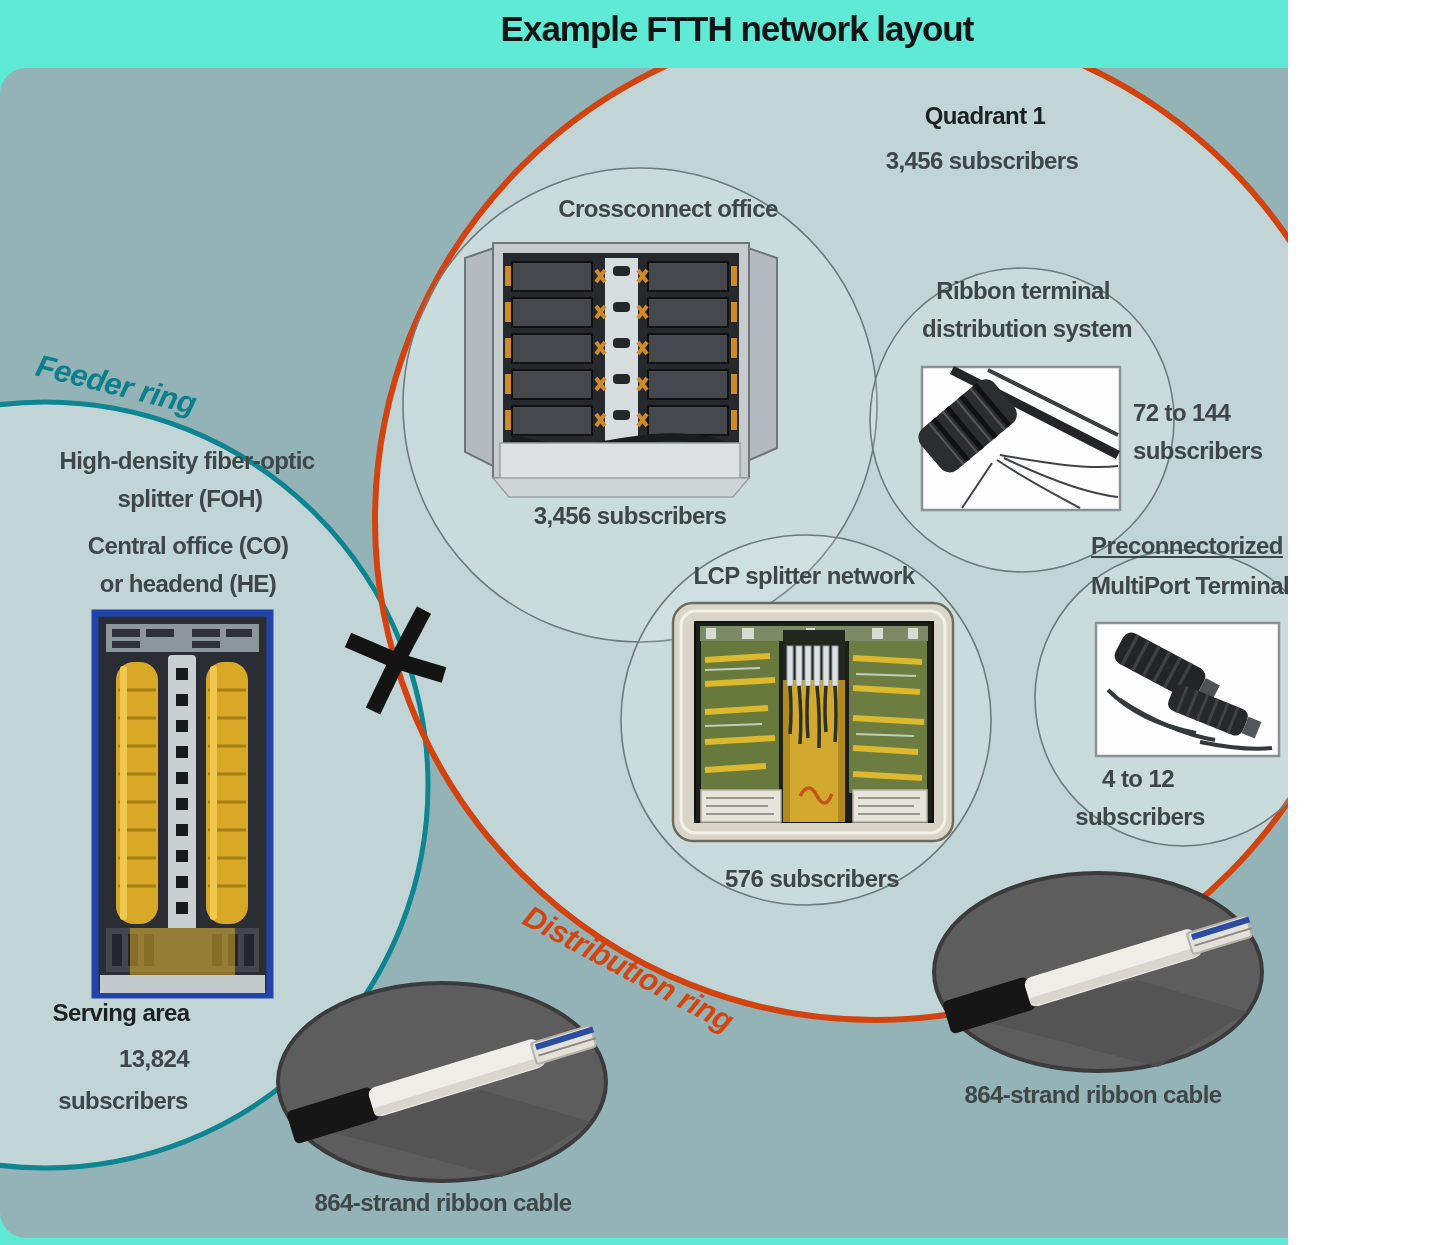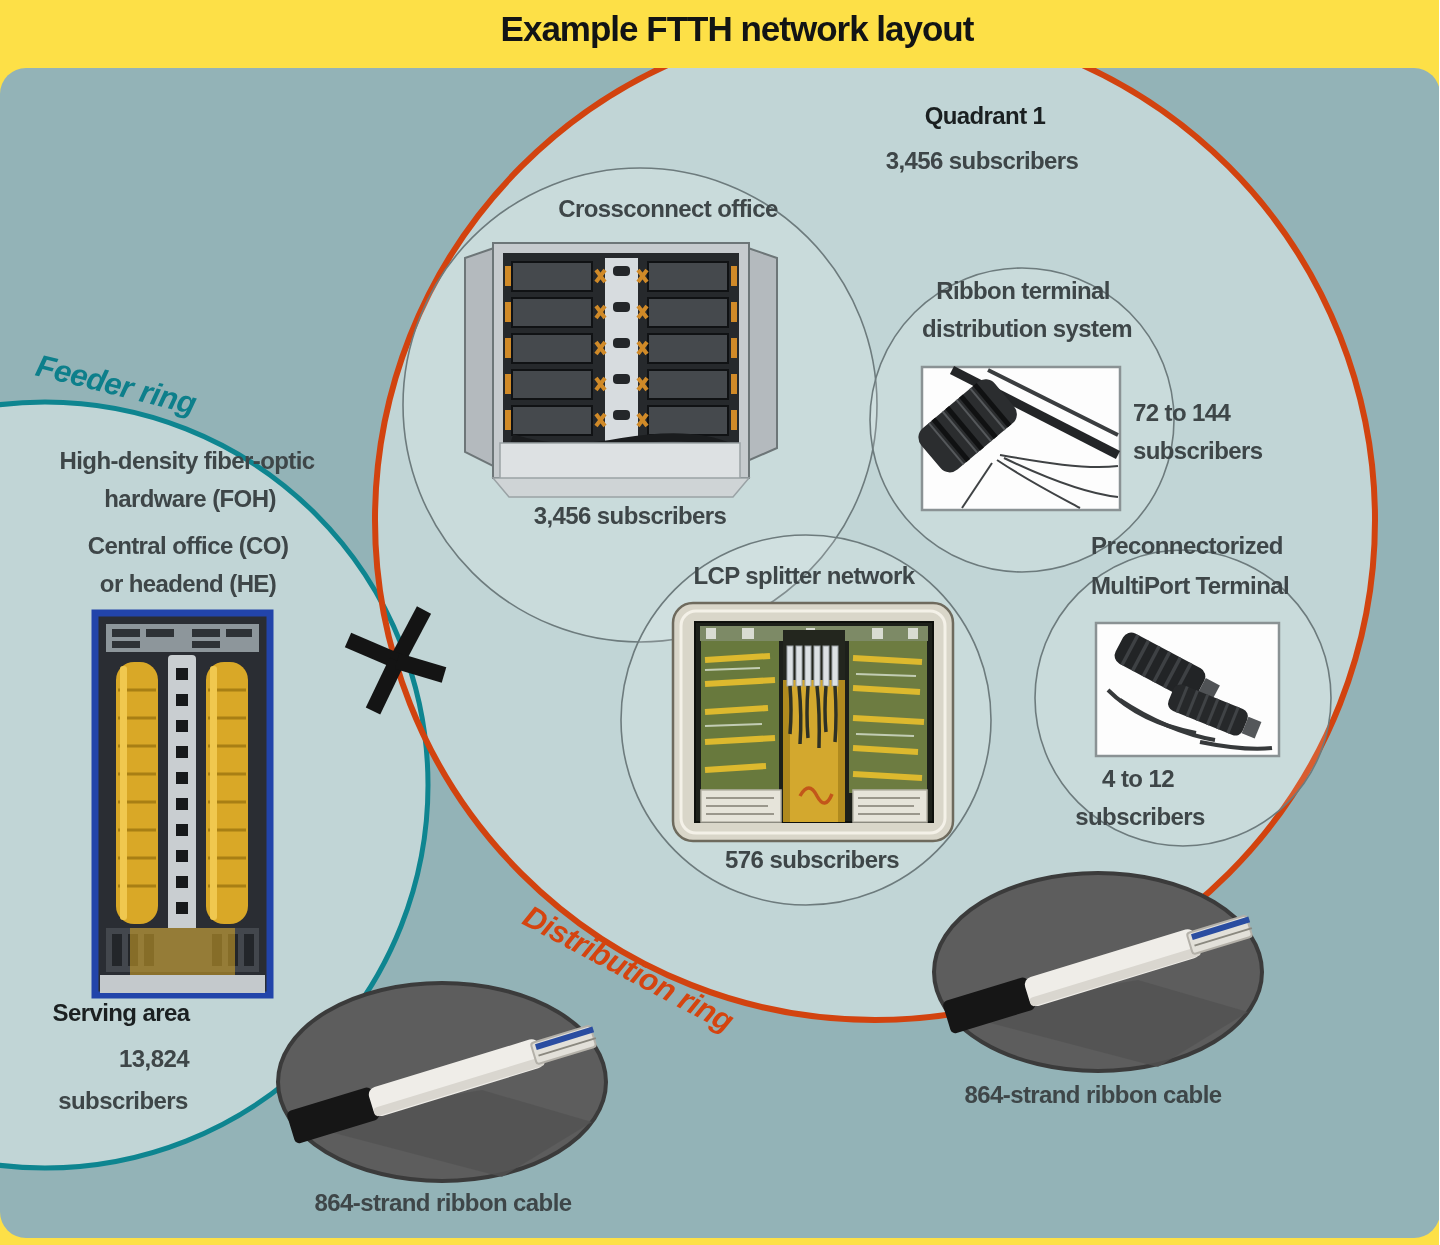--- a/index.html
+++ b/index.html
@@ -1,16 +1,16 @@
 <!DOCTYPE html>
 <html><head>
 <meta charset="utf-8">
 <style>
   html,body{margin:0;padding:0;background:#ffffff;}
-  #stage{position:relative;width:1439px;height:1245px;background:#fde047;overflow:hidden;
+  #stage{position:relative;width:1288px;height:1245px;background:#5eead4;overflow:hidden;
          font-family:"Liberation Sans","DejaVu Sans",sans-serif;}
   #panel{position:absolute;left:0;top:68px;width:1440px;height:1170px;
          background:#93b3b7;border-radius:26px;}
   #art{position:absolute;left:0;top:0;width:1440px;height:1245px;}
   .lbl{position:absolute;font-weight:700;font-size:24px;letter-spacing:-0.6px;
        color:#3e4648;white-space:nowrap;transform:translateX(-50%);line-height:1.1;}
   .lbl-left{transform:none;}
   .dark{color:#1b2021;}
   .title{font-size:35px;letter-spacing:-1px;color:#121415;}
   .ring-lbl{font-style:italic;font-size:31px;letter-spacing:-0.5px;}
@@ -314,33 +314,33 @@
   <div class="lbl" style="left:982px;top:148px;">3,456 subscribers</div>
 
   <div class="lbl" style="left:668px;top:196px;">Crossconnect office</div>
   <div class="lbl" style="left:630px;top:503px;">3,456 subscribers</div>
 
   <div class="lbl" style="left:1023px;top:278px;">Ribbon terminal</div>
   <div class="lbl" style="left:1027px;top:316px;">distribution system</div>
   <div class="lbl lbl-left" style="left:1133px;top:400px;">72 to 144</div>
   <div class="lbl lbl-left" style="left:1133px;top:438px;">subscribers</div>
 
-  <div class="lbl" style="left:1187px;top:533px;">Preconnectorized</div>
+  <div class="lbl" style="left:1187px;top:533px;text-decoration:underline;">Preconnectorized</div>
   <div class="lbl" style="left:1190px;top:573px;">MultiPort Terminal</div>
   <div class="lbl" style="left:1138px;top:766px;">4 to 12</div>
   <div class="lbl" style="left:1140px;top:804px;">subscribers</div>
 
   <div class="lbl" style="left:804px;top:563px;">LCP splitter network</div>
-  <div class="lbl" style="left:812px;top:847px;">576 subscribers</div>
+  <div class="lbl" style="left:812px;top:866px;">576 subscribers</div>
 
   <div class="lbl ring-lbl feeder-lbl" style="left:116px;top:368px;">Feeder ring</div>
   <div class="lbl ring-lbl dist-lbl" style="left:628px;top:952px;">Distribution ring</div>
 
   <div class="lbl" style="left:187px;top:448px;">High-density fiber-optic</div>
-  <div class="lbl" style="left:190px;top:486px;">hardware (FOH)</div>
+  <div class="lbl" style="left:190px;top:486px;">splitter (FOH)</div>
   <div class="lbl" style="left:188px;top:533px;">Central office (CO)</div>
   <div class="lbl" style="left:188px;top:571px;">or headend (HE)</div>
 
   <div class="lbl dark" style="left:121px;top:1000px;text-align:right;">Serving area</div>
   <div class="lbl" style="left:122px;top:1046px;margin-left:32px;">13,824</div>
   <div class="lbl" style="left:123px;top:1088px;">subscribers</div>
 
   <div class="lbl" style="left:443px;top:1190px;">864-strand ribbon cable</div>
   <div class="lbl" style="left:1093px;top:1082px;">864-strand ribbon cable</div>
 

